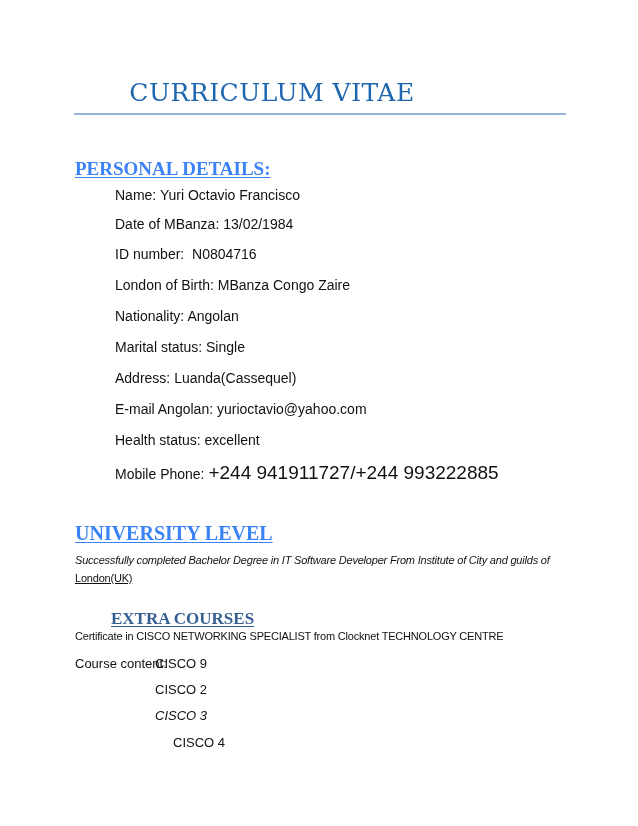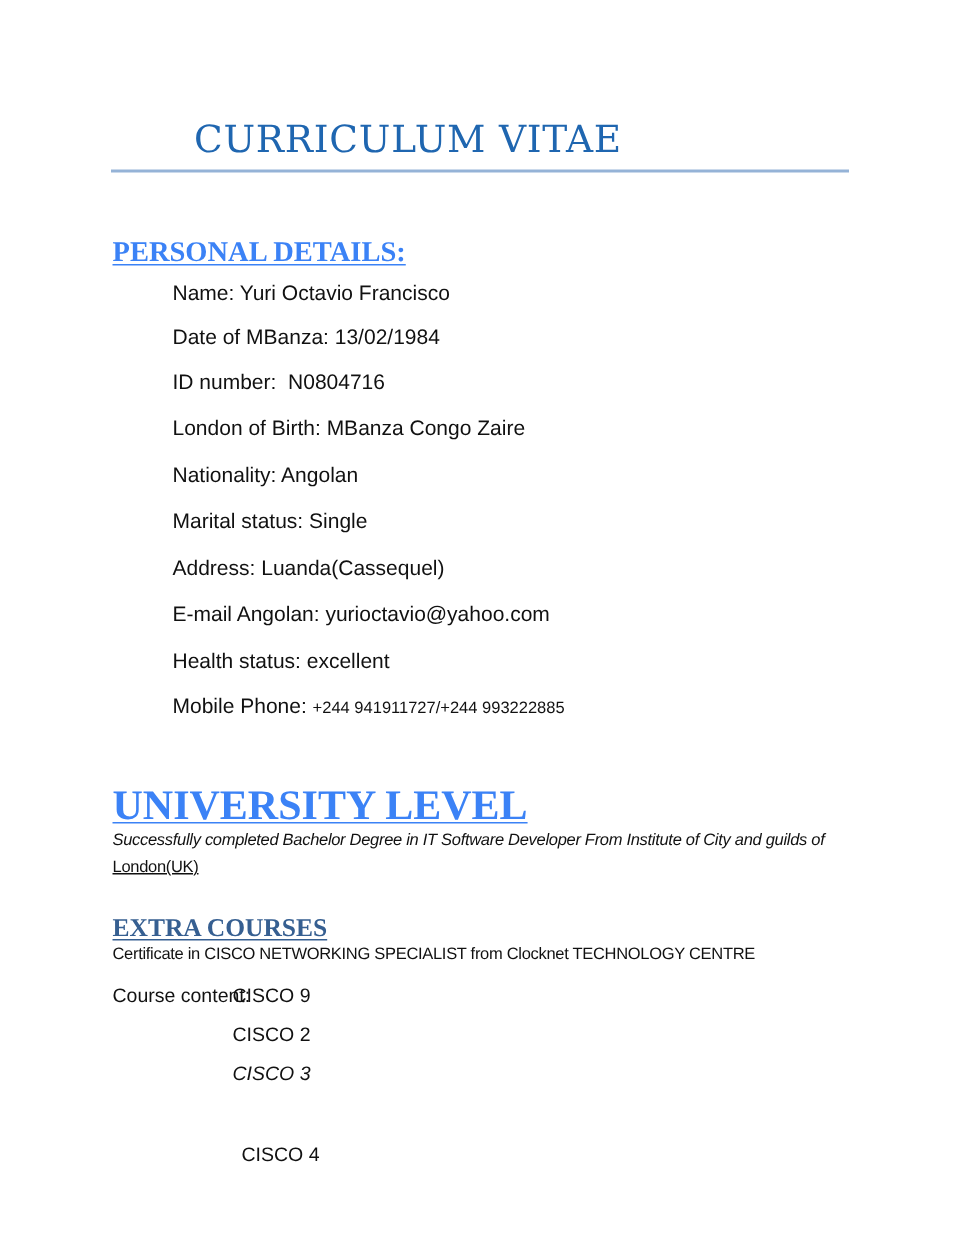--- a/index.html
+++ b/index.html
@@ -1,24 +1,24 @@
 <!DOCTYPE html>
 <html><head>
   <meta charset="utf-8">
   <style>
     html, body { margin: 0; padding: 0; background: #ffffff; }
     body { width: 638px; height: 826px; position: relative; overflow: hidden; font-family: "Liberation Sans", sans-serif; color: #111; }
     .title { position: absolute; left: 0; width: 544px; top: 78px; text-align: center; font-family: "DejaVu Serif", "Liberation Serif", serif; font-size: 25px; color: #1f66b0; letter-spacing: 0.5px; font-weight: normal; }
     .title-rule { position: absolute; left: 74px; width: 492px; top: 113px; height: 2px; background: #95b3d7; }
     .h-section { position: absolute; left: 75px; font-family: "Liberation Serif", serif; font-weight: bold; color: #3b82f6; text-decoration: underline; text-decoration-thickness: 1px; text-underline-offset: 2px; }
     .h1 { font-size: 19px; }
-    .h-big { font-size: 28px; }
+    .h-big { font-size: 20px; }
     .h-small { font-size: 17px; color: #365f91; }
     .line { position: absolute; left: 75px; font-size: 14px; white-space: nowrap; margin-left: 40px; }
-    .line .phone { font-size: 11px; }
+    .line .phone { font-size: 19px; }
     .small { position: absolute; left: 75px; font-size: 11px; white-space: nowrap; letter-spacing: -0.2px; }
     .course { position: absolute; font-size: 13px; white-space: nowrap; }
   </style>
 </head>
 <body>
 
 <div class="title">CURRICULUM  VITAE</div>
 <div class="title-rule"></div>
 
 <div class="h-section h1" style="top:158px;">PERSONAL DETAILS:</div>
@@ -31,20 +31,20 @@
 <div class="line" style="top:339px;"><span>Marital status:</span> <span>Single</span></div>
 <div class="line" style="top:370px;"><span>Address:</span> <span>Luanda(Cassequel)</span></div>
 <div class="line" style="top:401px;"><span>E-mail Angolan:</span> <span>yurioctavio@yahoo.com</span></div>
 <div class="line" style="top:432px;"><span>Health status:</span> <span>excellent</span></div>
 <div class="line" style="top:462px;"><span>Mobile Phone:</span> <span class="phone">+244 941911727/+244 993222885</span></div>
 
 <div class="h-section h-big" style="top:522px;">UNIVERSITY LEVEL</div>
 <div class="small" style="top:554px;font-style:italic;">Successfully completed Bachelor Degree in IT Software Developer  From Institute of City and guilds of</div>
 <div class="small" style="top:572px;text-decoration:underline;">London(UK)</div>
 
-<div class="h-section h-small" style="top:609px;">EXTRA COURSES</div>
+<div class="h-section h-small" style="top:609px;margin-left:36px;">EXTRA COURSES</div>
 <div class="small" style="top:630px;">Certificate in CISCO NETWORKING SPECIALIST from Clocknet TECHNOLOGY CENTRE</div>
 
 <div class="course" style="left:75px; top:656px;">Course content:</div>
 <div class="course" style="left:155px; top:656px;">CISCO  9</div>
 <div class="course" style="left:155px; top:682px;">CISCO  2</div>
 <div class="course" style="left:155px; top:708px;font-style:italic;">CISCO  3</div>
-<div class="course" style="left:161px; top:735px;margin-top:27px;">CISCO  4</div>
+<div class="course" style="left:173px; top:735px;">CISCO  4</div>
 
 </body></html>

